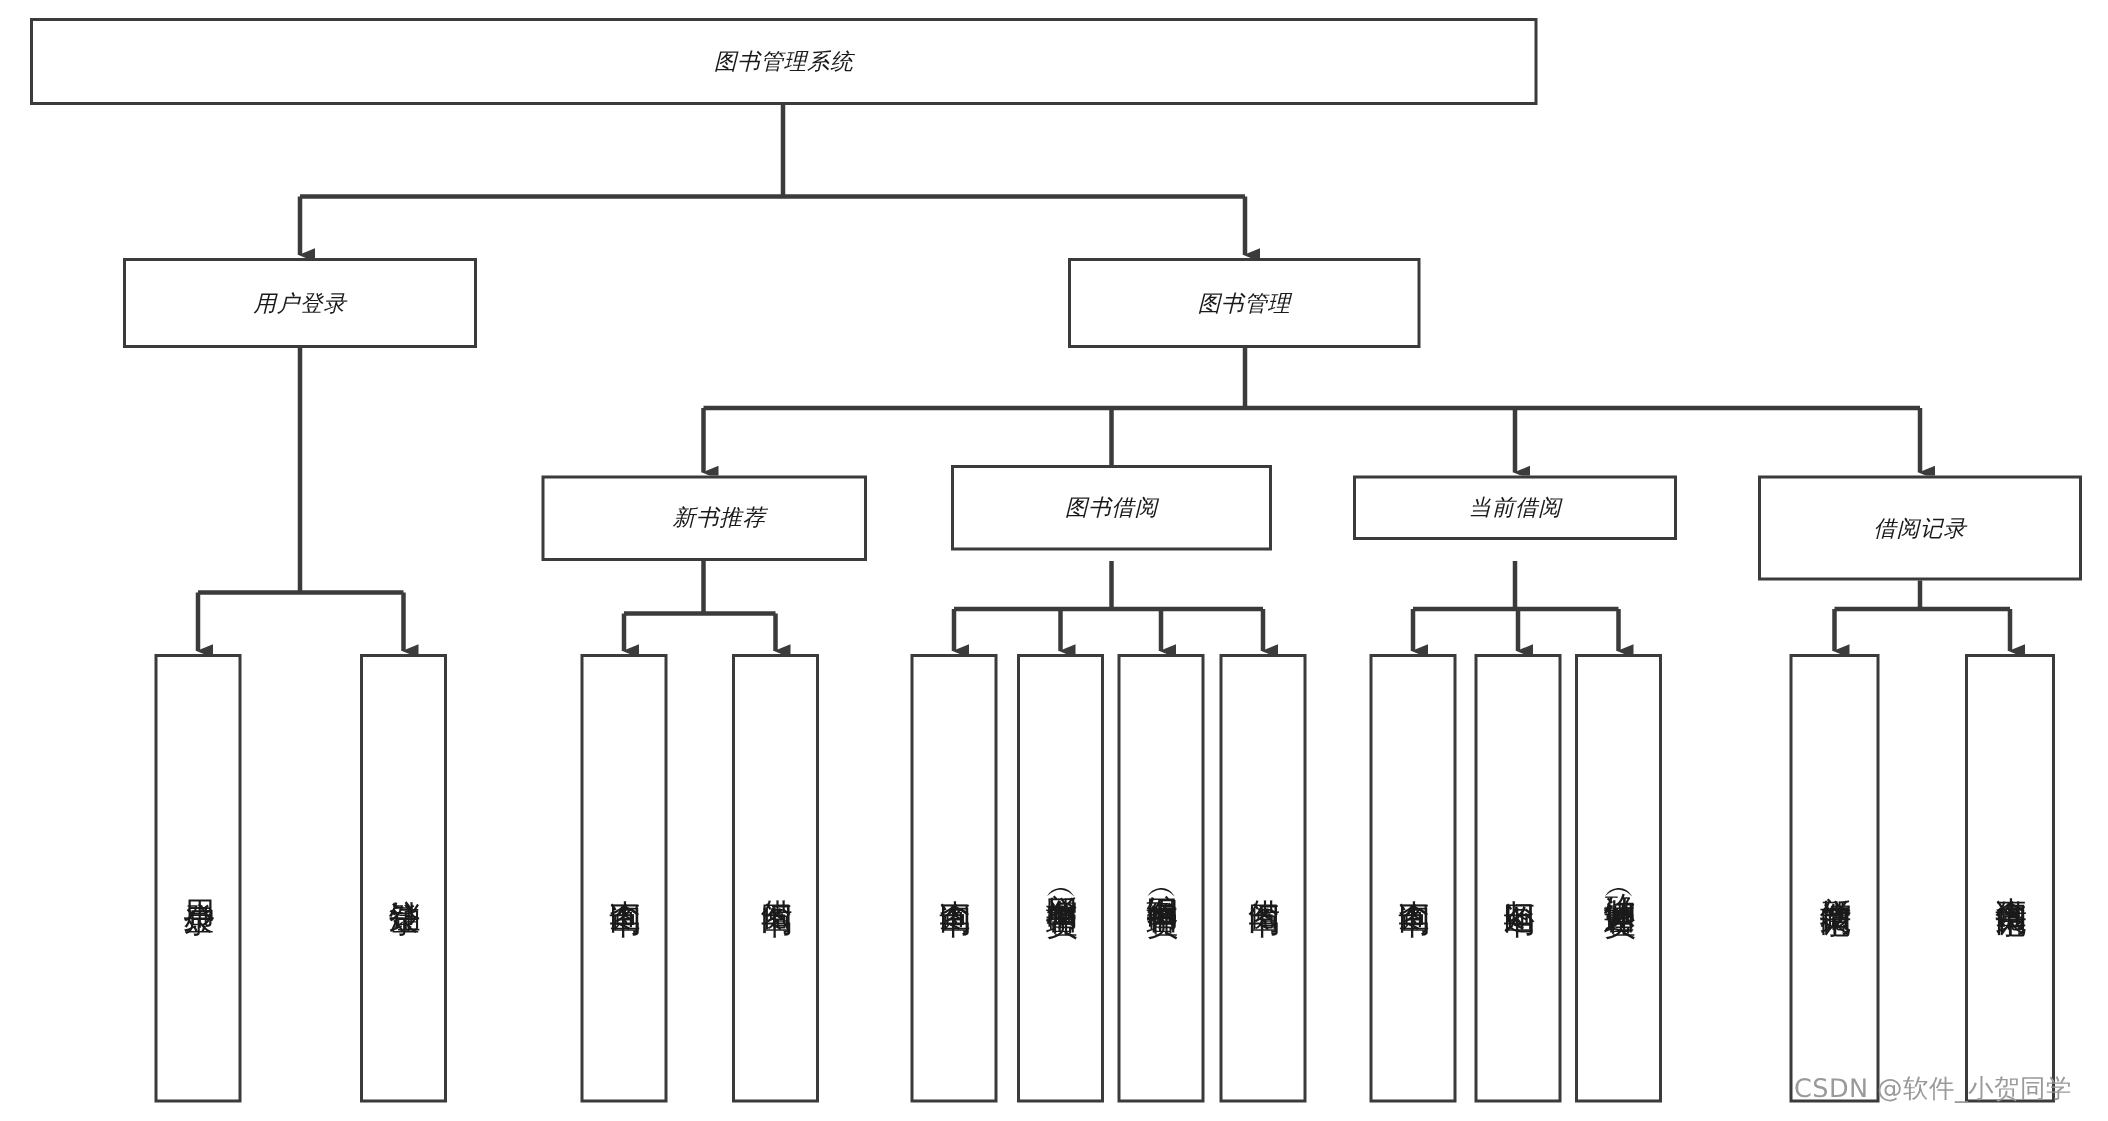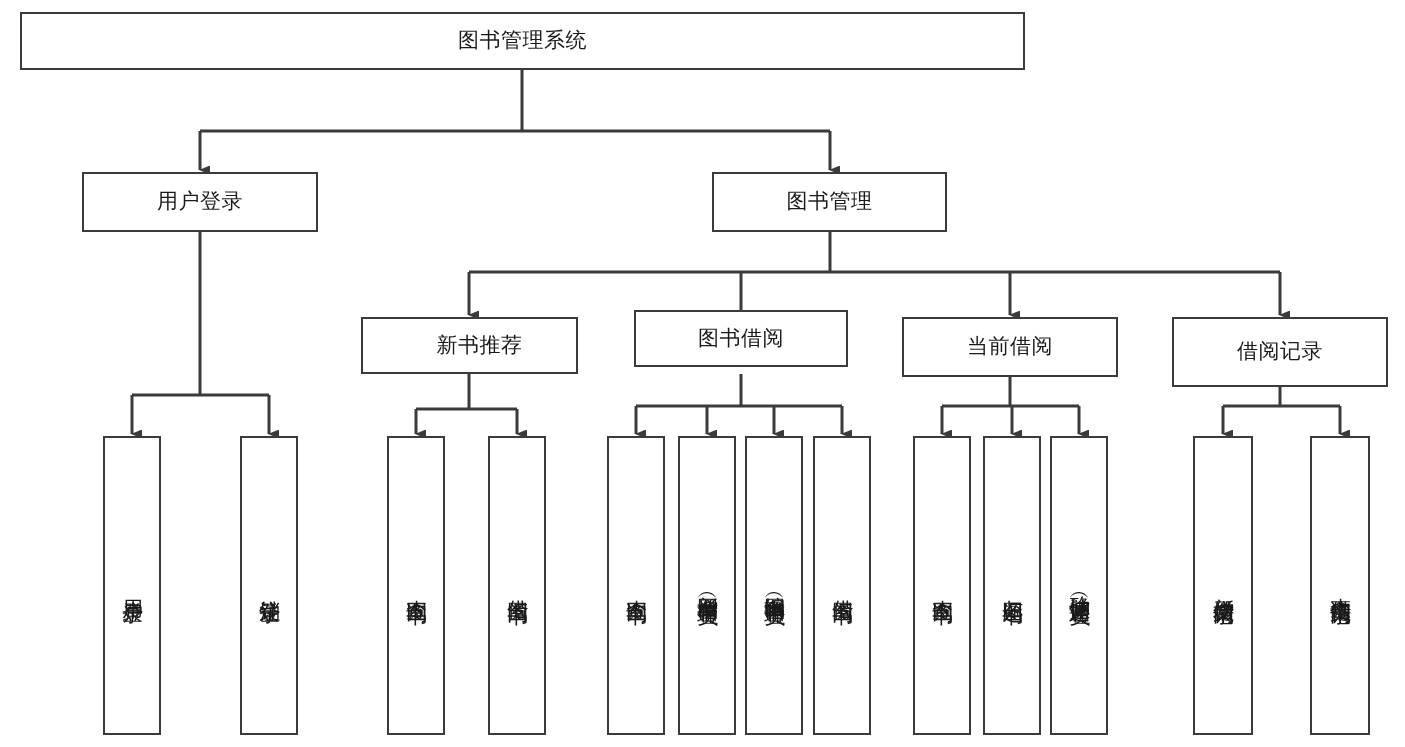--- a/index.html
+++ b/index.html
@@ -34,22 +34,23 @@
     border: 2px solid #3b3b3b;
     display: flex;
     align-items: center;
     justify-content: center;
     color: #1a1a1a;
     line-height: 1.12;
     text-align: center;
   }
   .node.horizontal {
     writing-mode: horizontal-tb;
-    font-size: 21px;
+    font-size: 15px;
     letter-spacing: 0.5px;
+    font-style: italic;
   }
   .node.vertical {
     writing-mode: vertical-rl;
     text-orientation: upright;
     font-size: 21px;
     letter-spacing: 1.5px;
     padding: 6px 0;
     align-items: center;
     justify-content: center;
   }
@@ -125,21 +126,21 @@
       </div>
       <div class="node horizontal" style="left: 712px; top: 172px; width: 235px; height: 60px; border-color: rgb(59, 59, 59); background: rgb(255, 255, 255); color: rgb(26, 26, 26);">
         <span class="node-label">图书管理</span>
       </div>
       <div class="node horizontal" style="left: 361px; top: 317px; width: 217px; height: 57px; border-color: rgb(59, 59, 59); background: rgb(255, 255, 255); color: rgb(26, 26, 26); padding-left: 20px;">
         <span class="node-label">新书推荐</span>
       </div>
       <div class="node horizontal" style="left: 634px; top: 310px; width: 214px; height: 57px; border-color: rgb(59, 59, 59); background: rgb(255, 255, 255); color: rgb(26, 26, 26);">
         <span class="node-label">图书借阅</span>
       </div>
-      <div class="node horizontal" style="left: 902px; top: 317px; width: 216px; height: 60px; border-color: rgb(59, 59, 59); background: rgb(255, 255, 255); color: rgb(26, 26, 26);">
+      <div class="node horizontal" style="left: 902px; top: 317px; width: 216px; height: 43px; border-color: rgb(59, 59, 59); background: rgb(255, 255, 255); color: rgb(26, 26, 26);">
         <span class="node-label">当前借阅</span>
       </div>
       <div class="node horizontal" style="left: 1172px; top: 317px; width: 216px; height: 70px; border-color: rgb(59, 59, 59); background: rgb(255, 255, 255); color: rgb(26, 26, 26);">
         <span class="node-label">借阅记录</span>
       </div>
       <div class="node vertical" style="left: 103px; top: 436px; width: 58px; height: 299px; border-color: rgb(59, 59, 59); background: rgb(255, 255, 255); color: rgb(26, 26, 26);">
         <span class="node-label">用户登录</span>
       </div>
       <div class="node vertical" style="left: 240px; top: 436px; width: 58px; height: 299px; border-color: rgb(59, 59, 59); background: rgb(255, 255, 255); color: rgb(26, 26, 26);">
         <span class="node-label">注销登录</span>
@@ -172,14 +173,15 @@
         <span class="node-label">确认归还（管理员）</span>
       </div>
       <div class="node vertical" style="left: 1193px; top: 436px; width: 60px; height: 299px; border-color: rgb(59, 59, 59); background: rgb(255, 255, 255); color: rgb(26, 26, 26);">
         <span class="node-label">新增借阅记录</span>
       </div>
       <div class="node vertical" style="left: 1310px; top: 436px; width: 60px; height: 299px; border-color: rgb(59, 59, 59); background: rgb(255, 255, 255); color: rgb(26, 26, 26);">
         <span class="node-label">查询借阅记录</span>
       </div>
     </div>
 
+  <div class="watermark" style="left: 1196px; top: 714px;">CSDN @软件_小贺同学</div>
 
 </div>
 
 </body></html>

